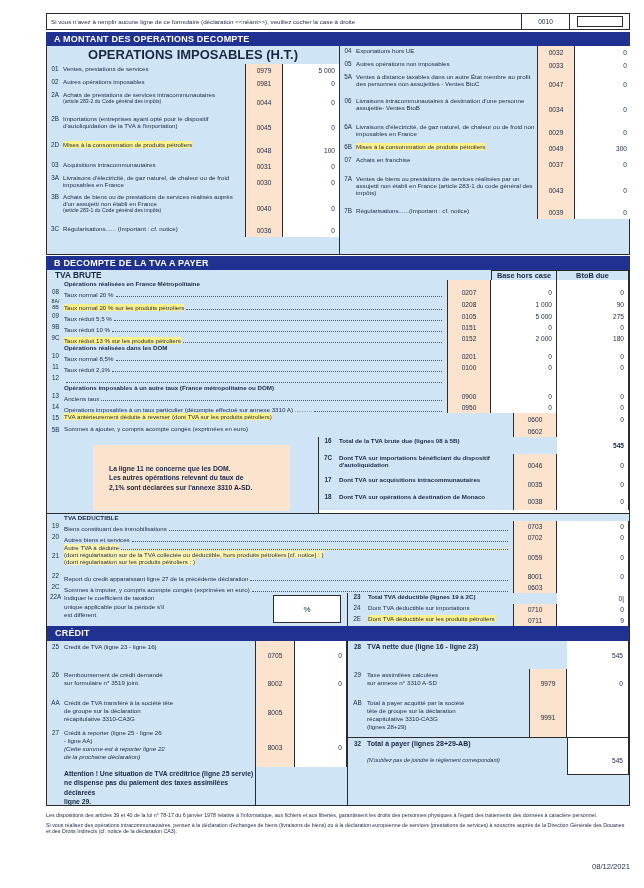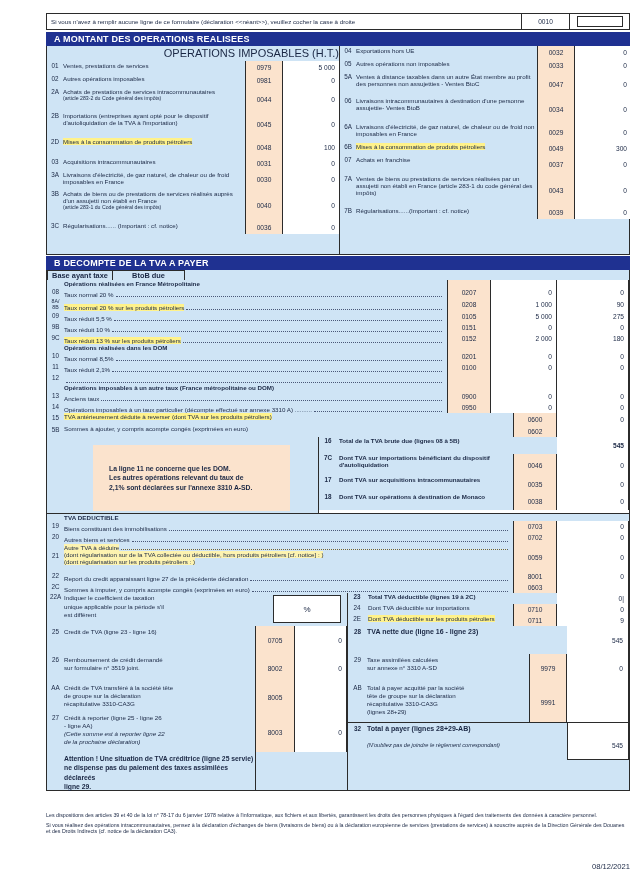--- a/index.html
+++ b/index.html
@@ -40,21 +40,21 @@
                    display:flex; align-items:center; justify-content:center; }
   .topnotice .cb .box { width:46px; height:11px; border:1px solid #2b2b2b; background:#fff; }
 
   
   #bandA { position:absolute; left:46px; top:32px; width:584px; }
   #secA  { position:absolute; left:46px; top:46px; width:584px; height:209px;
            border-left:1px solid #2b2b2b; border-right:1px solid #2b2b2b;
            border-bottom:1px solid #2b2b2b; background:#cfe4f5; }
   .colL { position:absolute; left:0; top:0; width:292px; height:100%; }
   .colR { position:absolute; left:292px; top:0; width:292px; height:100%; }
-  .colhead { text-align:right; font-weight:normal; font-size:11px; padding:1px 0 2px 0; }
+  .colhead { text-align:center; font-weight:bold; font-size:13px; padding:1px 0 2px 0; }
 
   .arow { display:flex; align-items:stretch; }
   .arow .no { width:16px; text-align:center; padding-top:1px; font-size:6.3px; flex:none;}
   .arow .lb { flex:1; padding-right:2px; padding-top:1px;}
   .arow .cd { width:38px; flex:none; background:#fbe3cd; border-left:1px solid #2b2b2b;
               border-right:1px solid #2b2b2b; text-align:center; font-size:6.6px;
               display:flex; align-items:center; justify-content:center; }
   .arow .vl { width:56px; flex:none; background:#ffffff; text-align:right;
               padding-right:4px; font-size:6.6px;
               display:flex; align-items:center; justify-content:flex-end; }
@@ -146,21 +146,21 @@
 <div class="page">
 
   <div class="topnotice">
     <div class="txt">Si vous n'avez à remplir aucune ligne de ce formulaire (déclaration &lt;&lt;néant&gt;&gt;), veuillez cocher la case à droite</div>
     <div class="c">0010</div>
     <div class="cb">
       <div class="box"></div>
     </div>
   </div>
 
-  <div id="bandA" class="blue-band">A MONTANT DES OPERATIONS REALISEES</div>
+  <div id="bandA" class="blue-band">A MONTANT DES OPERATIONS DECOMPTE</div>
 
   <div id="secA">
     <div class="colL">
       <div class="colhead">OPERATIONS IMPOSABLES (H.T.)</div>
       <div id="a-left-rows">
           <div class="arow" style="height: 13px;">
             <div class="no">01</div>
             <div class="lb"><span>Ventes, prestations de services</span></div>
             <div class="cd">0979</div>
             <div class="vl">5 000</div>
@@ -273,21 +273,22 @@
           </div>
         </div>
     </div>
   </div>
 
   <div id="bandB" class="blue-band">B DECOMPTE DE LA TVA A PAYER</div>
 
   <div id="secB" class="outerbox" style="border-top:none;">
 
     <div class="bheadrow">
-      <div class="bh2">Base ayant taxe</div>
+      <div class="bhl">TVA BRUTE</div>
+      <div class="bh2">Base hors case</div>
       <div class="bh3">BtoB due</div>
     </div>
 
     <div class="brow">
       <div class="no"></div>
       <div class="lb subhead">Opérations réalisées en France Métropolitaine</div>
       <div class="cd"></div>
       <div class="b1"></div>
       <div class="b2"></div>
     </div>
@@ -560,20 +561,21 @@
             <div class="srow" style="height: 11px;">
               <div class="no" style="font-weight: normal;">2E</div>
               <div class="lb" style="font-weight: normal;"><span class="hl" style="font-weight: normal;">Dont TVA déductible sur les produits pétroliers</span></div>
               <div class="cd">0711</div>
               <div class="v">9</div>
             </div>
           </div>
       </div>
     </div>
 
+    <div class="blue-band" style="height:15px;">CRÉDIT</div>
 
     <div id="credit-block">
         <div style="display: flex; background: rgb(207, 228, 245);">
           <div style="width: 300px;">
             <div class="crow" style="height: 28px;">
               <div class="cleft" style="width: 100%;">
                 <div class="no">25</div>
                 <div class="lb">
                   <div style="white-space: pre-line;">Credit de TVA (ligne 23 - ligne 16)</div>
                 </div>

